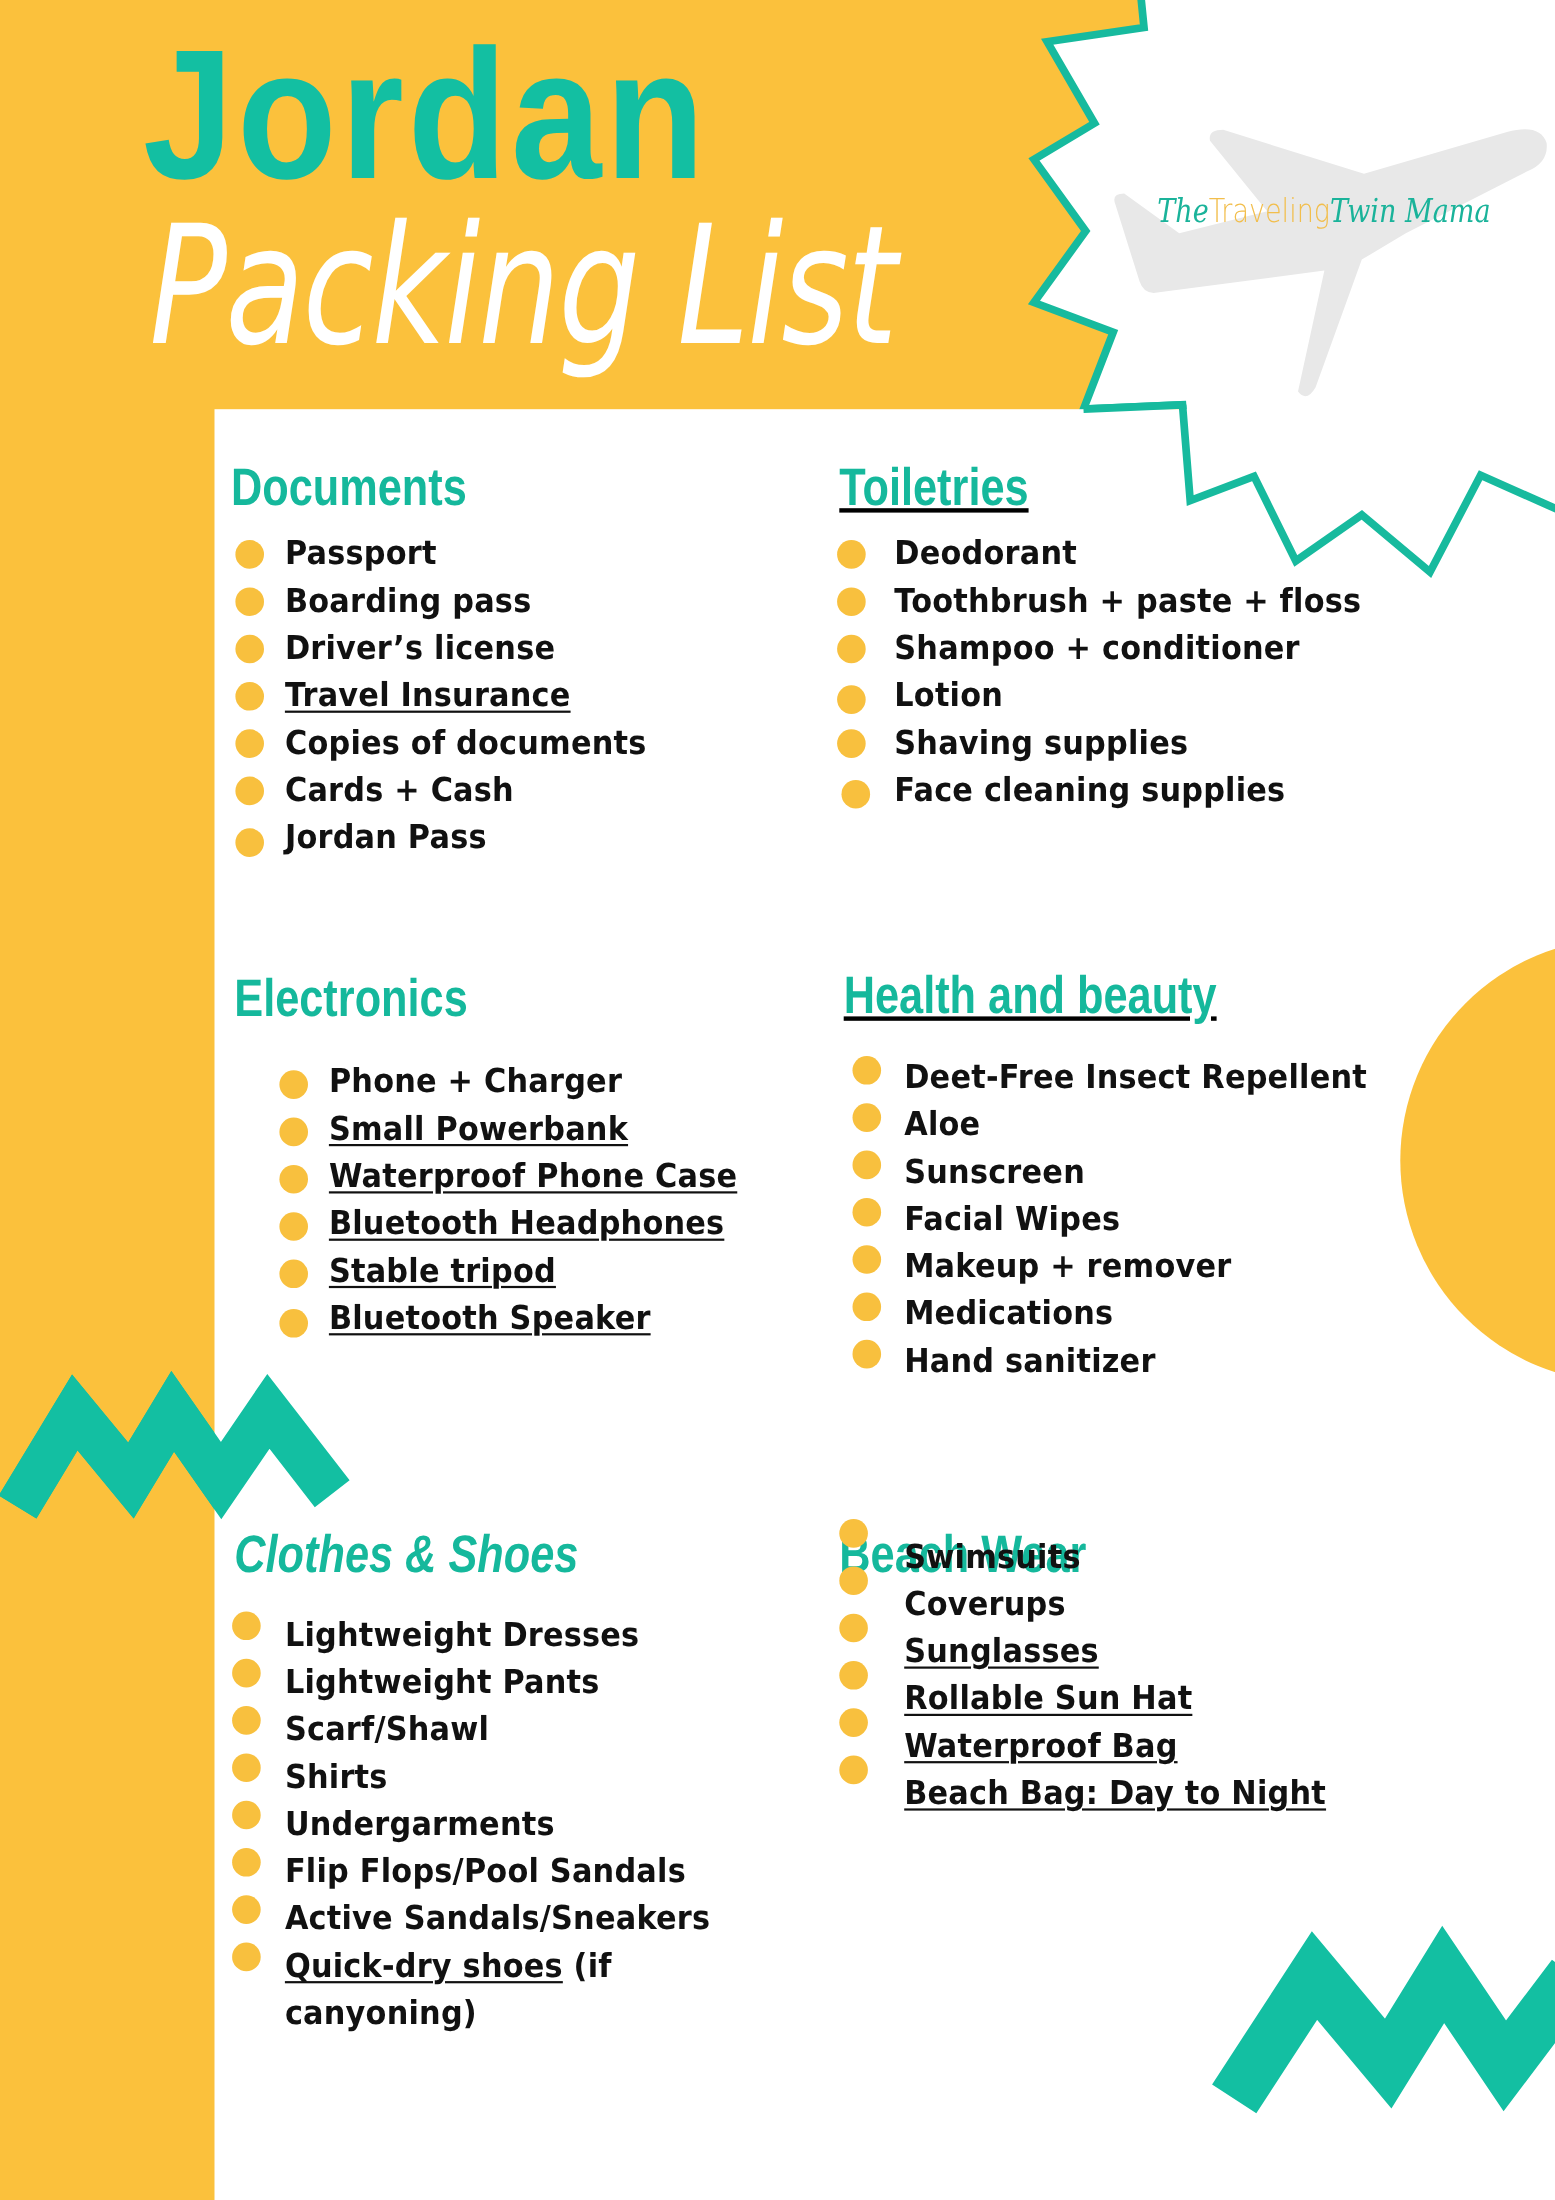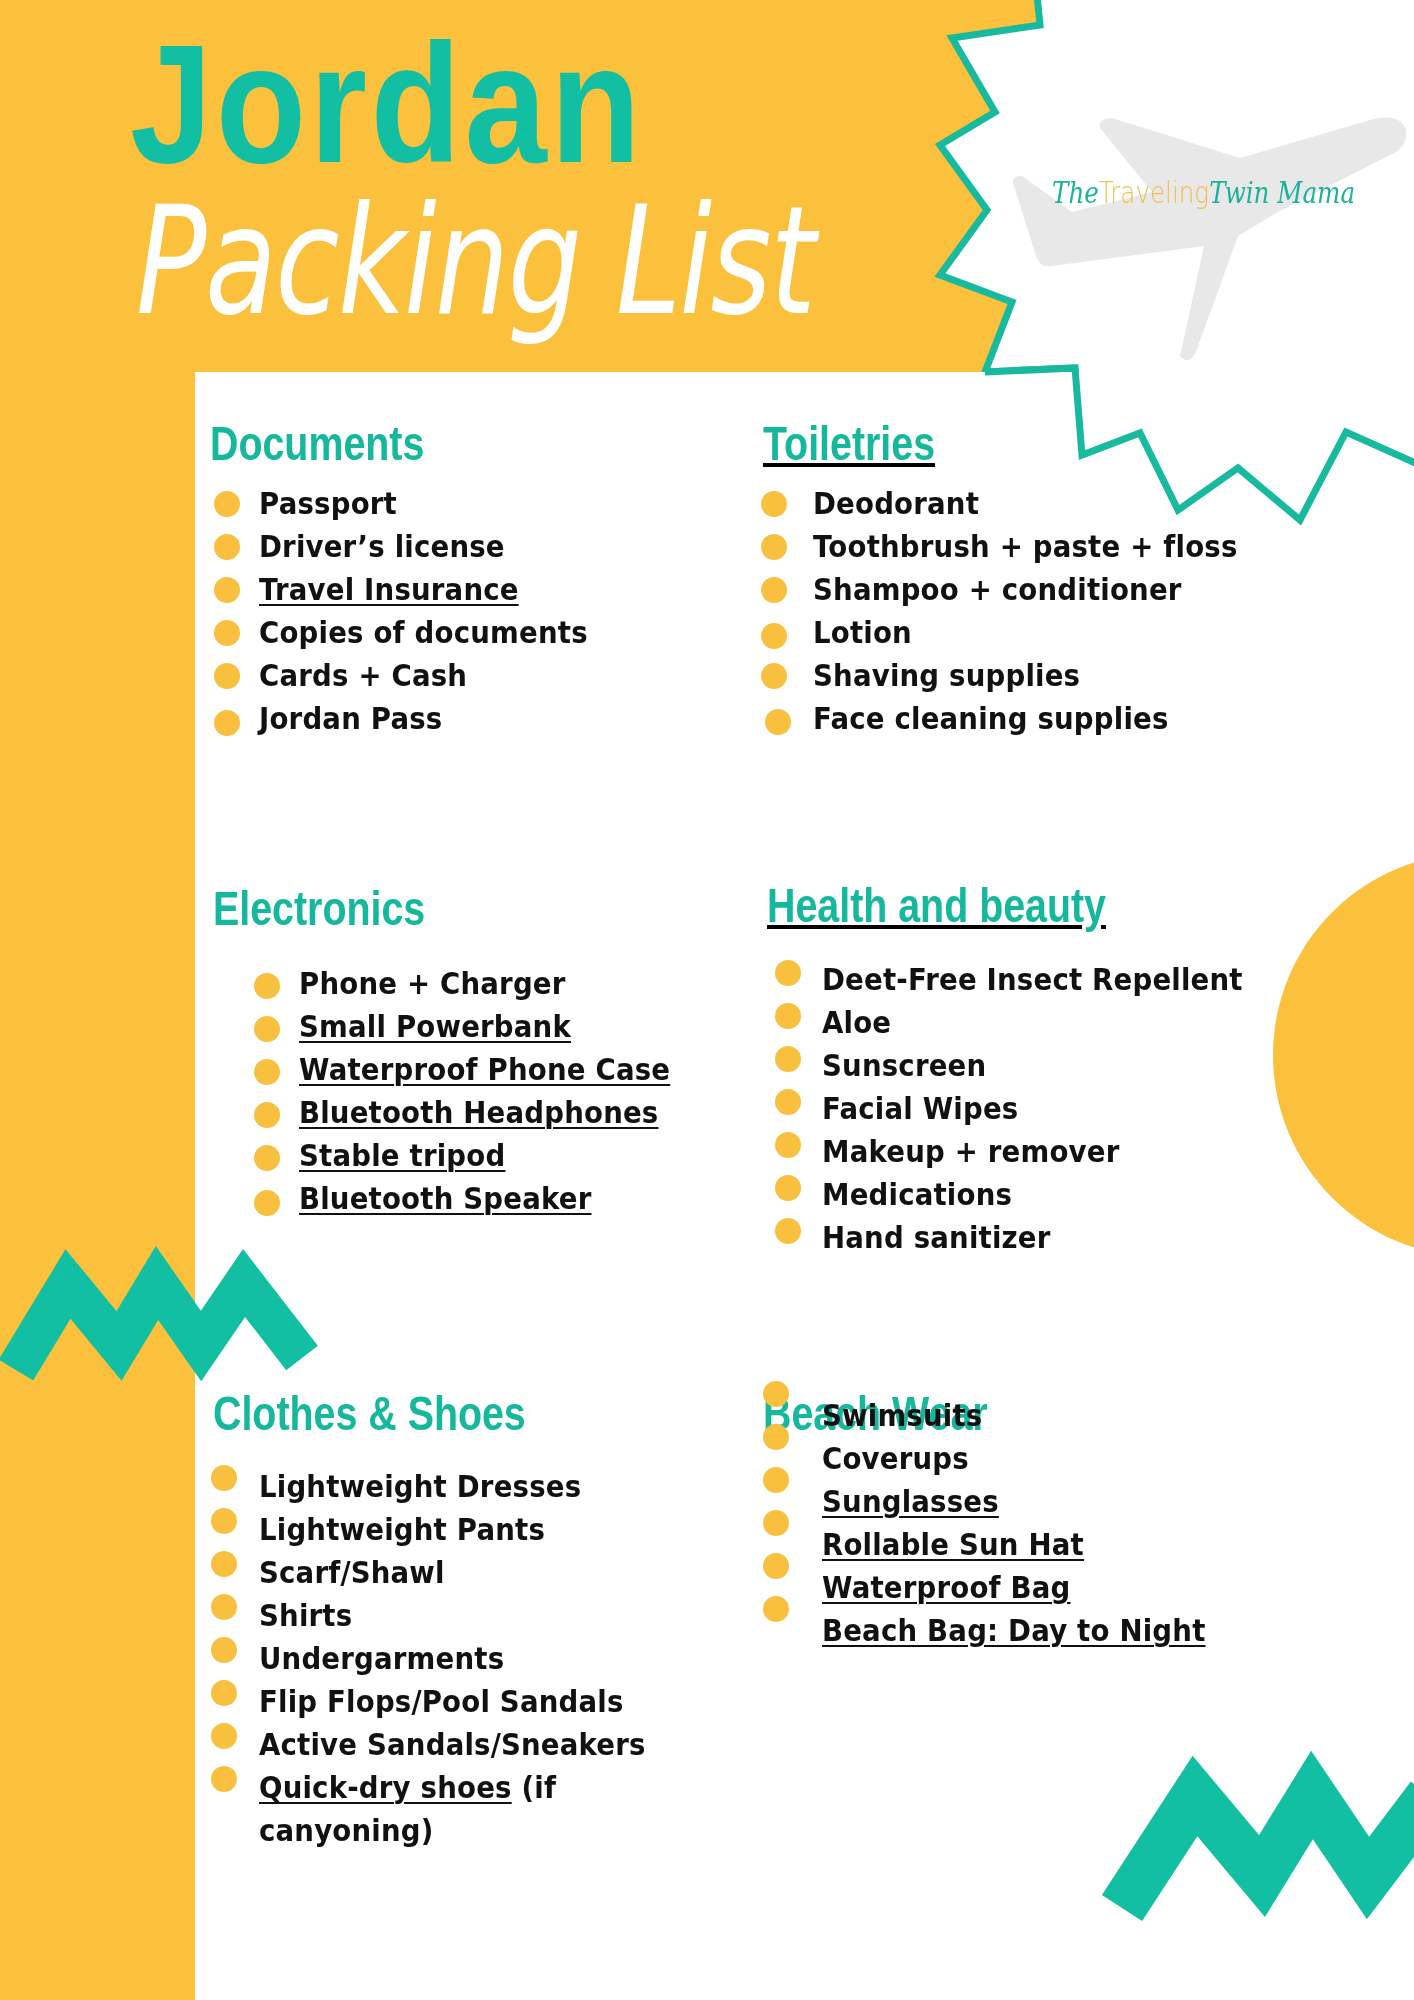--- a/index.html
+++ b/index.html
@@ -90,20 +90,21 @@
 <div class="title-sub">Packing List</div>
 <div class="brand">
   <span class="b1">The</span><span class="b2">Traveling</span><span class="b3">Twin Mama</span>
 </div>
 
 <div class="section" style="left:210px; top:420px;">
   <h2>Documents</h2>
 </div>
 <ul class="items" style="left:259px; top:482px;">
   <li><span class="dot" style="left:-45px; top:9px;"></span><span class="txt">Passport</span></li>
+  <li><span class="dot" style="left:-45px; top:9px;"></span><span class="txt">Boarding pass</span></li>
   <li><span class="dot" style="left:-45px; top:9px;"></span><span class="txt">Driver’s license</span></li>
   <li><span class="dot" style="left:-45px; top:9px;"></span><span class="txt u">Travel Insurance</span></li>
   <li><span class="dot" style="left:-45px; top:9px;"></span><span class="txt">Copies of documents</span></li>
   <li><span class="dot" style="left:-45px; top:9px;"></span><span class="txt">Cards + Cash</span></li>
   <li><span class="dot" style="left:-45px; top:13px;"></span><span class="txt">Jordan Pass</span></li>
 </ul>
 
 <div class="section" style="left:763px; top:420px;text-decoration:underline;">
   <h2>Toiletries</h2>
 </div>
@@ -134,21 +135,21 @@
 <ul class="items" style="left:822px; top:958px;">
   <li><span class="dot" style="left:-47px; top:2px;"></span><span class="txt">Deet-Free Insect Repellent</span></li>
   <li><span class="dot" style="left:-47px; top:2px;"></span><span class="txt">Aloe</span></li>
   <li><span class="dot" style="left:-47px; top:2px;"></span><span class="txt">Sunscreen</span></li>
   <li><span class="dot" style="left:-47px; top:2px;"></span><span class="txt">Facial Wipes</span></li>
   <li><span class="dot" style="left:-47px; top:2px;"></span><span class="txt">Makeup + remover</span></li>
   <li><span class="dot" style="left:-47px; top:2px;"></span><span class="txt">Medications</span></li>
   <li><span class="dot" style="left:-47px; top:2px;"></span><span class="txt">Hand sanitizer</span></li>
 </ul>
 
-<div class="section" style="left:213px; top:1390px;">
+<div class="section" style="left:213px; top:1390px;font-style:italic;">
   <h2>Clothes &amp; Shoes</h2>
 </div>
 <ul class="items" style="left:259px; top:1465px;">
   <li><span class="dot" style="left:-48px; top:0px;"></span><span class="txt">Lightweight Dresses</span></li>
   <li><span class="dot" style="left:-48px; top:0px;"></span><span class="txt">Lightweight Pants</span></li>
   <li><span class="dot" style="left:-48px; top:0px;"></span><span class="txt">Scarf/Shawl</span></li>
   <li><span class="dot" style="left:-48px; top:0px;"></span><span class="txt">Shirts</span></li>
   <li><span class="dot" style="left:-48px; top:0px;"></span><span class="txt">Undergarments</span></li>
   <li><span class="dot" style="left:-48px; top:0px;"></span><span class="txt">Flip Flops/Pool Sandals</span></li>
   <li><span class="dot" style="left:-48px; top:0px;"></span><span class="txt">Active Sandals/Sneakers</span></li>

